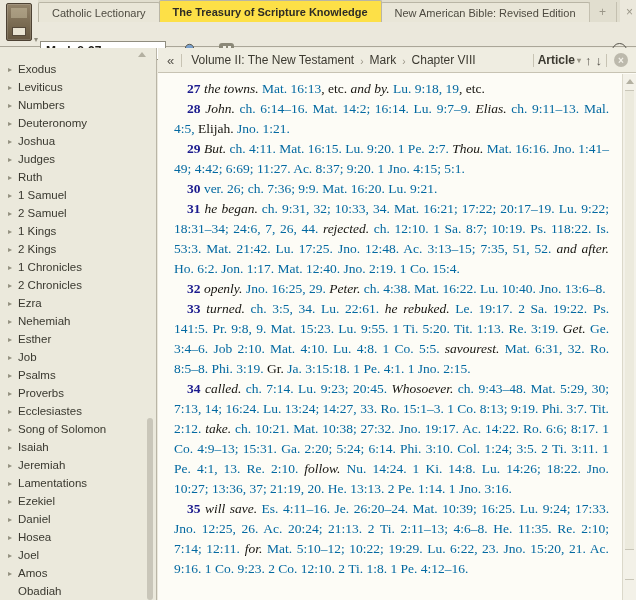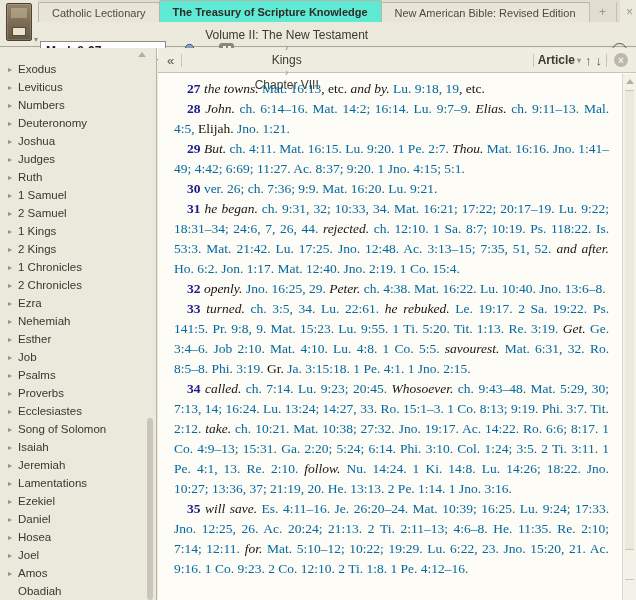--- a/index.html
+++ b/index.html
@@ -12,21 +12,21 @@
   .book-zone { position:absolute; left:3px; top:2px; width:35px; height:44px; }
   .book-cover { position:absolute; left:3px; top:1px; width:26px; height:38px; border:1px solid #4d4234; border-radius:2px;
       background:linear-gradient(180deg,#93836a 0%,#7a6b52 55%,#665741 100%); box-shadow:inset 0 0 0 1px rgba(255,255,255,.15); }
   .book-cover .plate { position:absolute; left:5px; bottom:4px; width:14px; height:9px; background:#e9e3d2; border:1px solid #55493a; }
   .book-cover .band  { position:absolute; left:4px; top:4px; width:16px; height:10px; background:rgba(230,220,190,.35); }
   .book-caret { position:absolute; right:0; bottom:2px; font-size:8px; color:#8d8a7c; }
 
   .tabstrip { position:absolute; left:38px; top:0; right:16px; height:22px; background:#e1decf; display:flex; align-items:flex-end; }
   .tab { height:20px; display:flex; align-items:center; padding:0 13px; font-size:11px; color:#4d4a40;
       background:#e9e6d8; border:1px solid #b9b5a5; border-bottom:none; border-radius:2px 2px 0 0; margin-right:-1px; white-space:nowrap; }
-  .tab.active { background:#5eead4; color:#2e2c25; font-weight:bold; height:22px; z-index:2; }
+  .tab.active { background:#fde047; color:#2e2c25; font-weight:bold; height:22px; z-index:2; }
   .tab-tools { margin-left:auto; display:flex; height:20px; }
   .tab-tool { width:27px; height:20px; display:flex; align-items:center; justify-content:center; font-size:12px; color:#9a9688;
       border-left:1px solid #c4c0b0; }
 
   .toolbar { position:absolute; left:38px; top:38px; right:0; height:25px; display:flex; align-items:center; }
   .ref-input { width:126px; height:19px; margin-left:2px; border:1px solid #908d7f; background:#fff; font-family:"Liberation Sans",sans-serif;
       font-size:12px; font-weight:bold; color:#22201a; padding:0 5px; outline:none; }
   .tb-group { display:flex; align-items:center; margin-left:14px; }
   .caret { font-size:8px; color:#9a9688; margin-left:2px; }
   .venn-svg { display:block; }
@@ -47,21 +47,21 @@
   .tri { width:10px; font-size:8px; color:#92907f; }
   .side-label { font-size:11.5px; color:#39382f; white-space:nowrap; }
   .side-thumb { position:absolute; right:3px; top:370px; bottom:0; width:6px; background:#c9c6b9; border-radius:3px; }
 
   
   .content { position:absolute; left:158px; top:48px; right:0; bottom:0; background:#fdfcf6; }
   .locator { position:absolute; left:0; top:0; right:0; height:25px; background:#efede1; border-bottom:1px solid #c7c3b3;
       display:flex; align-items:center; font-size:12px; color:#3c3a31; }
   .loc-collapse { font-size:13px; color:#55524a; padding:0 7px 0 9px; }
   .loc-sep { width:1px; height:13px; background:#c7c3b3; }
-  .crumbs { display:flex; align-items:center; margin-left:23px; white-space:nowrap;flex-direction:column; }
+  .crumbs { display:flex; align-items:flex-end; margin-left:9px; white-space:nowrap; }
   .crumb { color:#3c3a31; }
   .crumb-sep { color:#9a9688; font-size:10px; margin:0 6px; }
   .loc-right { margin-left:auto; display:flex; align-items:center; gap:4px; padding-right:8px; }
   .view-mode { font-weight:bold; color:#3c3a31; display:flex; align-items:center; }
   .loc-arrow { font-size:13px; font-weight:bold; color:#55524a; }
   .loc-close { width:14px; height:14px; border-radius:50%; background:#bcb9ac; color:#f4f2ea; font-size:10px; font-weight:bold;
       display:flex; align-items:center; justify-content:center; margin-left:3px; }
 
   
   .article { position:absolute; left:0; top:26px; right:14px; bottom:0; overflow:hidden; padding:5px 13px 0 16px;
@@ -267,21 +267,21 @@
     <div class="side-thumb"></div>
   </div>
 
   <div class="content">
     <div class="locator">
       <span class="loc-collapse">«</span>
       <span class="loc-sep"></span>
       <div class="crumbs">
         <span class="crumb">Volume II: The New Testament</span>
         <span class="crumb-sep">›</span>
-        <span class="crumb">Kings</span>
+        <span class="crumb">Mark</span>
         <span class="crumb-sep">›</span>
         <span class="crumb">Chapter VIII</span>
       </div>
       <div class="loc-right">
         <span class="loc-sep"></span>
         <span class="view-mode">
           <span>Article</span>
           <span class="caret">▾</span>
         </span>
         <span class="loc-arrow">↑</span>

